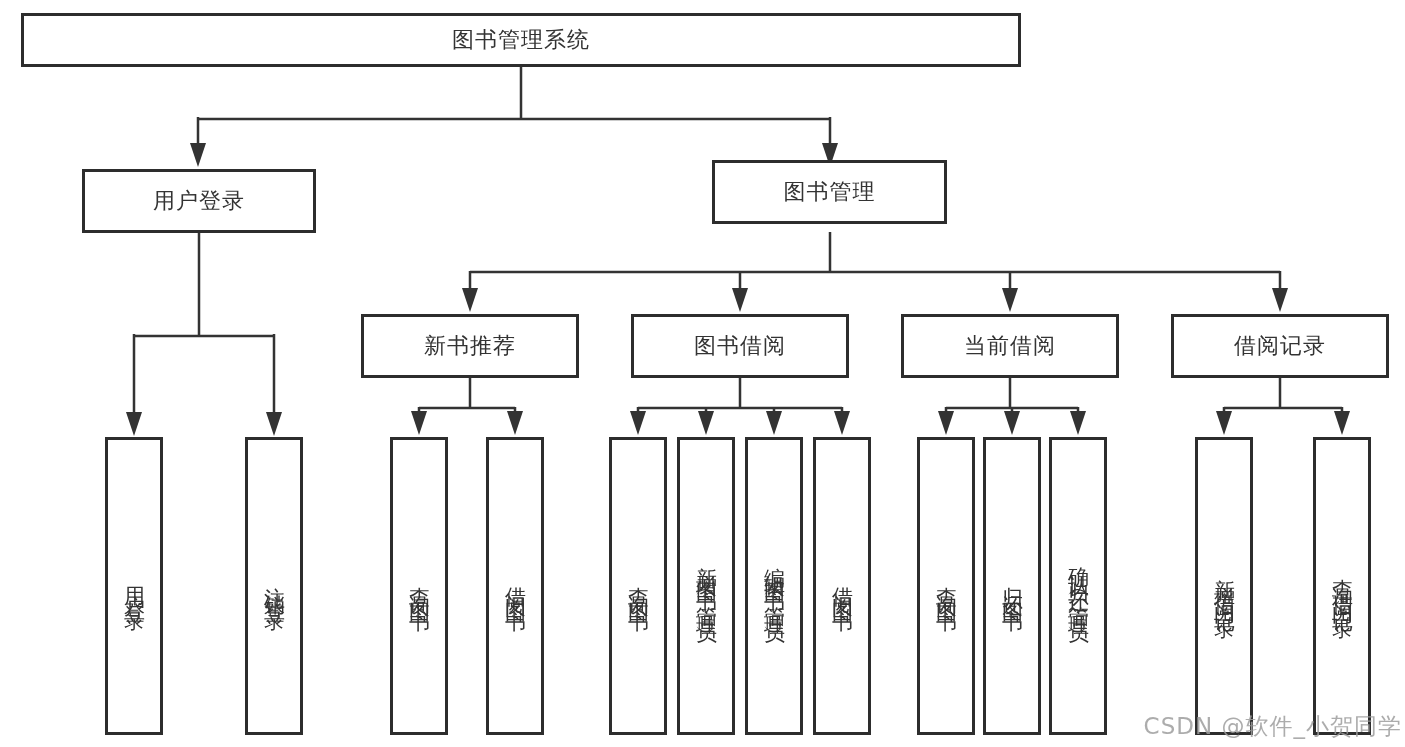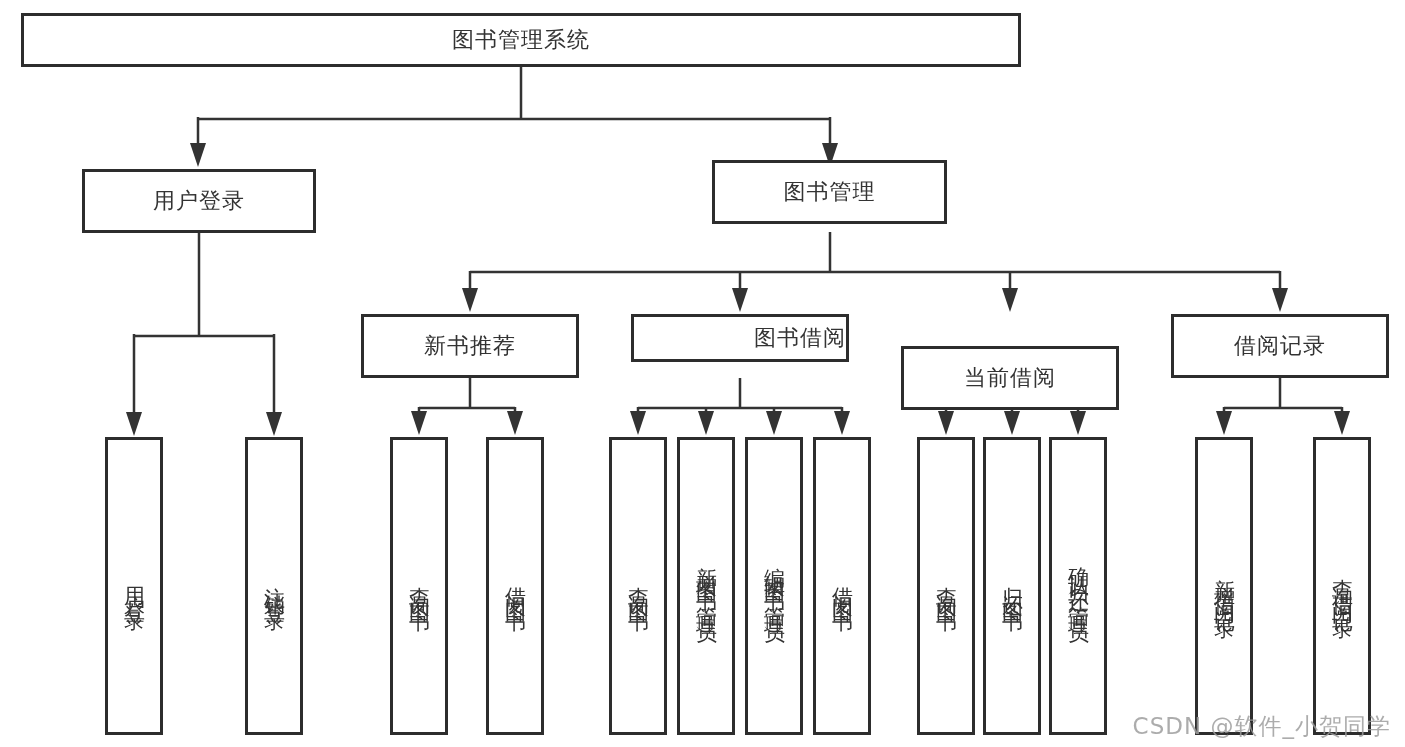--- a/index.html
+++ b/index.html
@@ -43,21 +43,21 @@
   .vtext {
     writing-mode: vertical-rl;
     text-orientation: mixed;
     font-size: 21px;
     letter-spacing: 8px;
     line-height: 1;
     white-space: nowrap;
   }
   .watermark {
     position: absolute;
-    right: 14px;
+    right: 3px;
     bottom: 5px;
     font-size: 23px;
     color: rgba(158, 158, 158, 0.85);
     letter-spacing: 1px;
     white-space: nowrap;
   }
 </style>
 </head>
 <body>
 
@@ -120,24 +120,24 @@
   <div class="box" style="left:82px; top:169px; width:234px; height:64px;">
     <span class="hlabel">用户登录</span>
   </div>
   <div class="box" style="left:712px; top:160px; width:235px; height:64px;">
     <span class="hlabel">图书管理</span>
   </div>
 
   <div class="box" style="left:361px; top:314px; width:218px; height:64px;">
     <span class="hlabel">新书推荐</span>
   </div>
-  <div class="box" style="left:631px; top:314px; width:218px; height:48px;justify-content:flex-end;">
+  <div class="box" style="left:631px; top:314px; width:218px; height:64px;">
     <span class="hlabel">图书借阅</span>
   </div>
-  <div class="box" style="left:901px; top:314px; width:218px; height:64px;margin-top:32px;">
+  <div class="box" style="left:901px; top:314px; width:218px; height:64px;">
     <span class="hlabel">当前借阅</span>
   </div>
   <div class="box" style="left:1171px; top:314px; width:218px; height:64px;">
     <span class="hlabel">借阅记录</span>
   </div>
 
   <div class="box" style="left:105px; top:437px; width:58px; height:298px;">
     <span class="vtext">用户登录</span>
   </div>
   <div class="box" style="left:245px; top:437px; width:58px; height:298px;">

